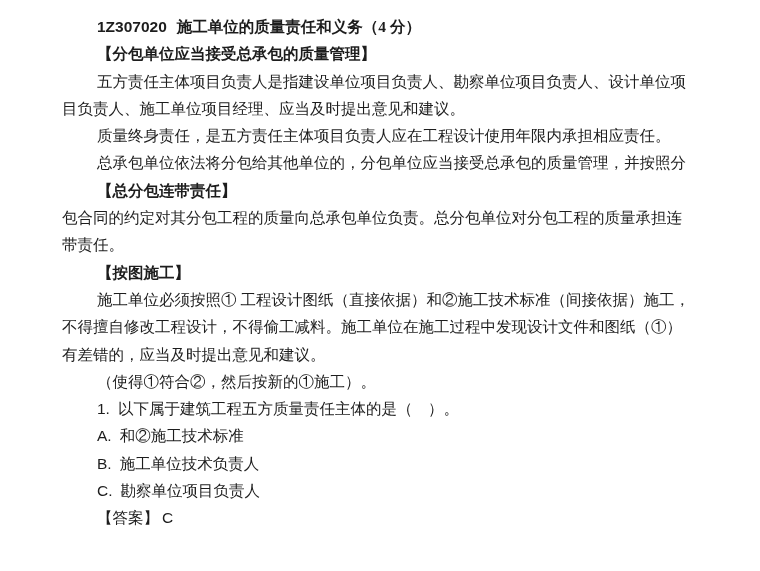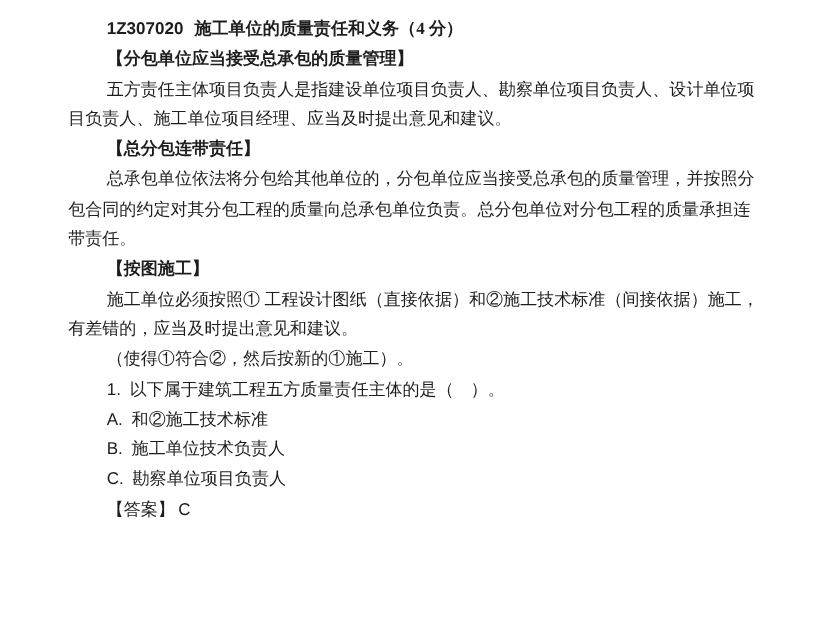--- a/index.html
+++ b/index.html
@@ -45,30 +45,32 @@
 <div class="doc">
 
   <div class="line indent bold">
     <span class="code-pfx">1Z307020</span><span>施工单位的质量责任和义务（4 分）</span>
   </div>
 
   <div class="line indent bold">【分包单位应当接受总承包的质量管理】</div>
 
   <div class="line indent">五方责任主体项目负责人是指建设单位项目负责人、勘察单位项目负责人、设计单位项</div>
   <div class="line">目负责人、施工单位项目经理、应当及时提出意见和建议。</div>
+  <div class="line indent">质量终身责任，是五方责任主体项目负责人应在工程设计使用年限内承担相应责任。</div>
+
+  <div class="line indent">总承包单位依法将分包给其他单位的，分包单位应当接受总承包的质量管理，并按照分</div>
 
   <div class="line indent bold">【总分包连带责任】</div>
-
-  <div class="line indent">总承包单位依法将分包给其他单位的，分包单位应当接受总承包的质量管理，并按照分</div>
   <div class="line">包合同的约定对其分包工程的质量向总承包单位负责。总分包单位对分包工程的质量承担连</div>
   <div class="line">带责任。</div>
 
   <div class="line indent bold">【按图施工】</div>
 
   <div class="line indent">施工单位必须按照① 工程设计图纸（直接依据）和②施工技术标准（间接依据）施工，</div>
+  <div class="line">不得擅自修改工程设计，不得偷工减料。施工单位在施工过程中发现设计文件和图纸（①）</div>
   <div class="line">有差错的，应当及时提出意见和建议。</div>
   <div class="line indent">（使得①符合②，然后按新的①施工）。</div>
 
   <div class="line indent">
     <span class="pfx">1.</span><span>以下属于建筑工程五方质量责任主体的是（　）。</span>
   </div>
 
   <div class="line indent">
     <span class="pfx">A.</span><span>和②施工技术标准</span>
   </div>

